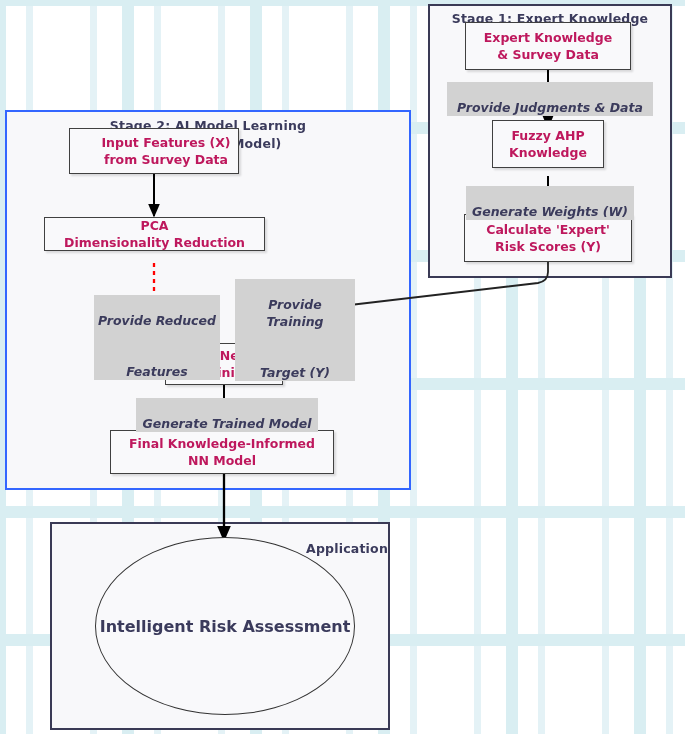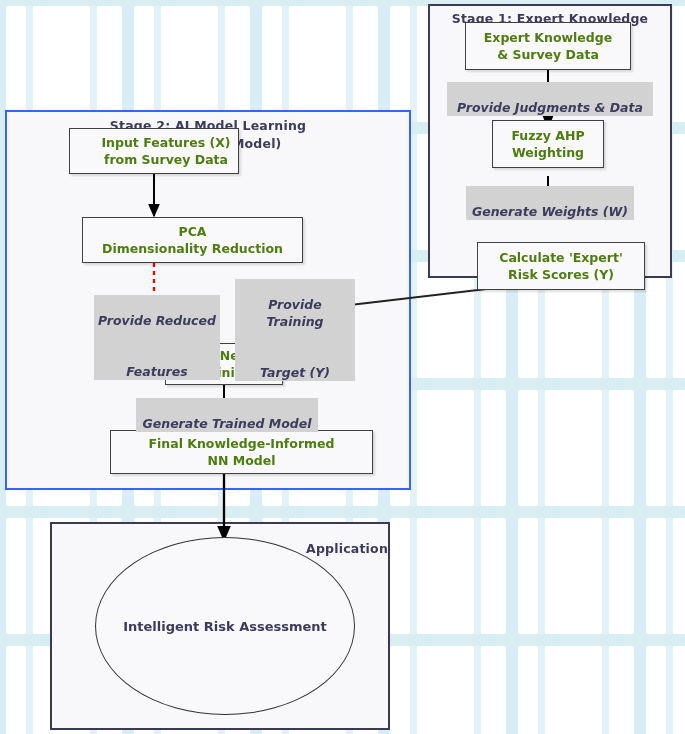--- a/index.html
+++ b/index.html
@@ -34,37 +34,37 @@
     line-height:18px;letter-spacing:.2px;
   }
   #stage1 .cluster-title{top:4px;}
   #stage2 .cluster-title{top:5px;}
   #appbox .cluster-title{top:16px;text-align:right;}
 
   
   .node{
     position:absolute;box-sizing:border-box;
     background:#f9f9fb;border:1.6px solid #404040;
-    color:#4d7c0f;font-size:12.5px;font-weight:bold;line-height:17px;
+    color:#be185d;font-size:12.5px;font-weight:bold;line-height:17px;
     display:flex;align-items:center;justify-content:center;text-align:center;
     box-shadow:2px 2px 2px rgba(0,0,0,.13);
     z-index:6;
   }
   
   .elabel{
     position:absolute;background:#d2d2d2;color:#3b3b5c;
     font-size:12.5px;font-weight:bold;line-height:17px;text-align:center;
     padding:0 3px;white-space:pre-line;z-index:7;font-style:italic;
   }
   
   .ellipse{
     position:absolute;box-sizing:border-box;
     border:1.6px solid #333;border-radius:50%;
     background:#f9f9fb;color:#3b3b5c;
-    font-size:13px;font-weight:bold;line-height:17px;
+    font-size:16px;font-weight:bold;line-height:17px;
     display:flex;align-items:center;justify-content:center;text-align:center;
     z-index:6;
   }
   svg.edges{position:absolute;left:0;top:0;width:685px;height:734px;z-index:4;pointer-events:none;}
 </style>
 </head>
 <body>
 
 <div id="root">
 
@@ -125,50 +125,50 @@
     </div>
   </div>
 
   <div class="elabel" style="left:447px;top:82px;width:200px;">
     <span>Provide Judgments &amp; Data</span>
   </div>
 
   <div class="node" style="left:492px;top:120px;width:112px;height:48px;">
     <div>
       <div>Fuzzy AHP</div>
-      <div>Weighting</div>
+      <div>Knowledge</div>
     </div>
   </div>
 
   <div class="elabel" style="left:466px;top:186px;width:162px;">
     <span>Generate Weights (W)</span>
   </div>
 
-  <div class="node" style="left:477px;top:214px;width:168px;height:48px;margin-top:28px;">
+  <div class="node" style="left:464px;top:214px;width:168px;height:48px;">
     <div>
       <div>Calculate 'Expert'</div>
       <div>Risk Scores (Y)</div>
     </div>
   </div>
 
   <div id="stage2" class="cluster">
     <div class="cluster-title">
       <div>Stage 2: AI Model Learning</div>
       <div>(Data-Driven Model)</div>
     </div>
   </div>
 
   <div class="node" style="left:69px;top:128px;width:170px;height:46px;padding-left:24px;">
     <div>
       <div>Input Features (X)</div>
       <div>from Survey Data</div>
     </div>
   </div>
 
-  <div class="node" style="left:44px;top:217px;width:221px;height:46px;margin-left:38px;">
+  <div class="node" style="left:44px;top:217px;width:221px;height:34px;">
     <div>
       <div>PCA</div>
       <div>Dimensionality Reduction</div>
     </div>
   </div>
 
   <div class="elabel" style="left:94px;top:295px;width:120px;">
     <span>Provide Reduced</span>
     <br>
     <span>Features</span>
@@ -184,21 +184,21 @@
     <div>
       <div>Neural Network</div>
       <div>Training</div>
     </div>
   </div>
 
   <div class="elabel" style="left:136px;top:398px;width:176px;">
     <span>Generate Trained Model</span>
   </div>
 
-  <div class="node" style="left:110px;top:430px;width:263px;height:44px;text-align:center;">
+  <div class="node" style="left:110px;top:430px;width:224px;height:44px;text-align:center;">
     <div>
       <div>Final Knowledge-Informed</div>
       <div>NN Model</div>
     </div>
   </div>
 
   <div id="appbox" class="cluster">
     <div class="cluster-title">
       <span>Application</span>
     </div>

